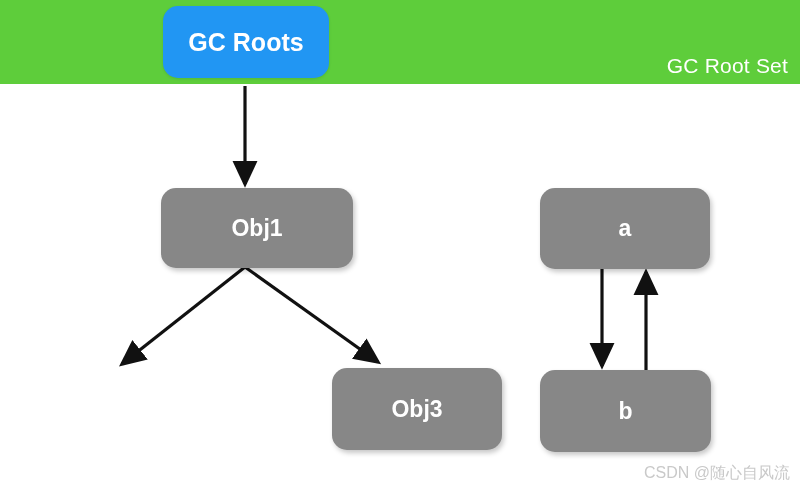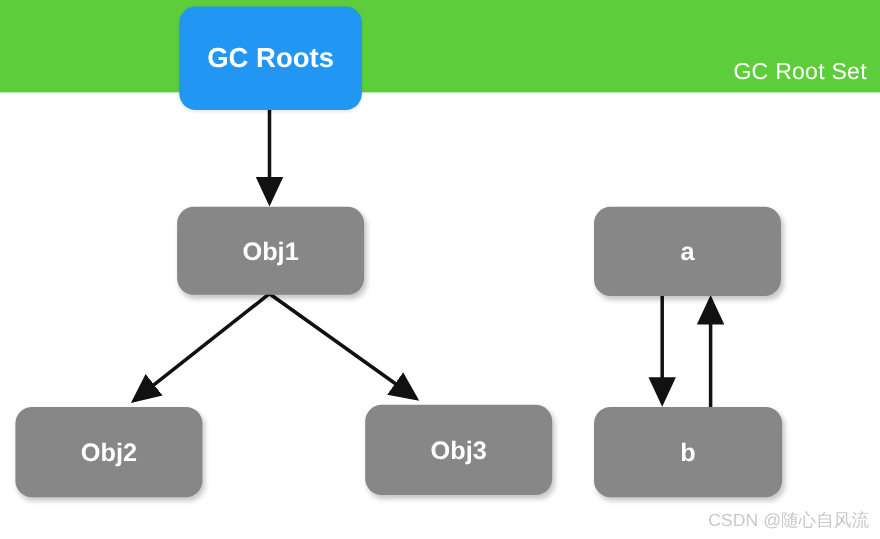--- a/index.html
+++ b/index.html
@@ -54,22 +54,22 @@
     background: #878787;
     box-shadow: 2px 3px 5px rgba(0,0,0,0.22);
     font-size: 23px;
   }
   .node-blue {
     background: #2196f3;
     font-size: 25px;
     box-shadow: 0 1px 3px rgba(0,0,0,0.10);
   }
 
-  #node-gcroots { left: 163px; top: 6px;   width: 166px; height: 94px; }
-  #node-obj1    { left: 161px; top: 188px; width: 170px; height: 80px; align-items: center; }
+  #node-gcroots { left: 163px; top: 6px;   width: 166px; height: 72px; }
+  #node-obj1    { left: 161px; top: 188px; width: 192px; height: 80px; align-items: center; }
   #node-obj2    { left: 14px;  top: 370px; width: 170px; height: 82px; }
   #node-obj3    { left: 296px; top: 368px; width: 170px; height: 82px; margin-left: 36px; }
   #node-a       { left: 540px; top: 188px; width: 170px; height: 81px; }
   #node-b       { left: 540px; top: 370px; width: 171px; height: 82px; }
 
   
   #arrows {
     position: absolute;
     left: 0;
     top: 0;
@@ -117,23 +117,20 @@
   </svg>
 
   <div id="node-gcroots" class="node node-blue">
     <span>GC Roots</span>
   </div>
 
   <div id="node-obj1" class="node node-gray">
     <span>Obj1</span>
   </div>
 
-  <div id="node-obj2" class="node node-gray">
-    <span>Obj2</span>
-  </div>
 
   <div id="node-obj3" class="node node-gray">
     <span>Obj3</span>
   </div>
 
   <div id="node-a" class="node node-gray">
     <span>a</span>
   </div>
 
   <div id="node-b" class="node node-gray">

